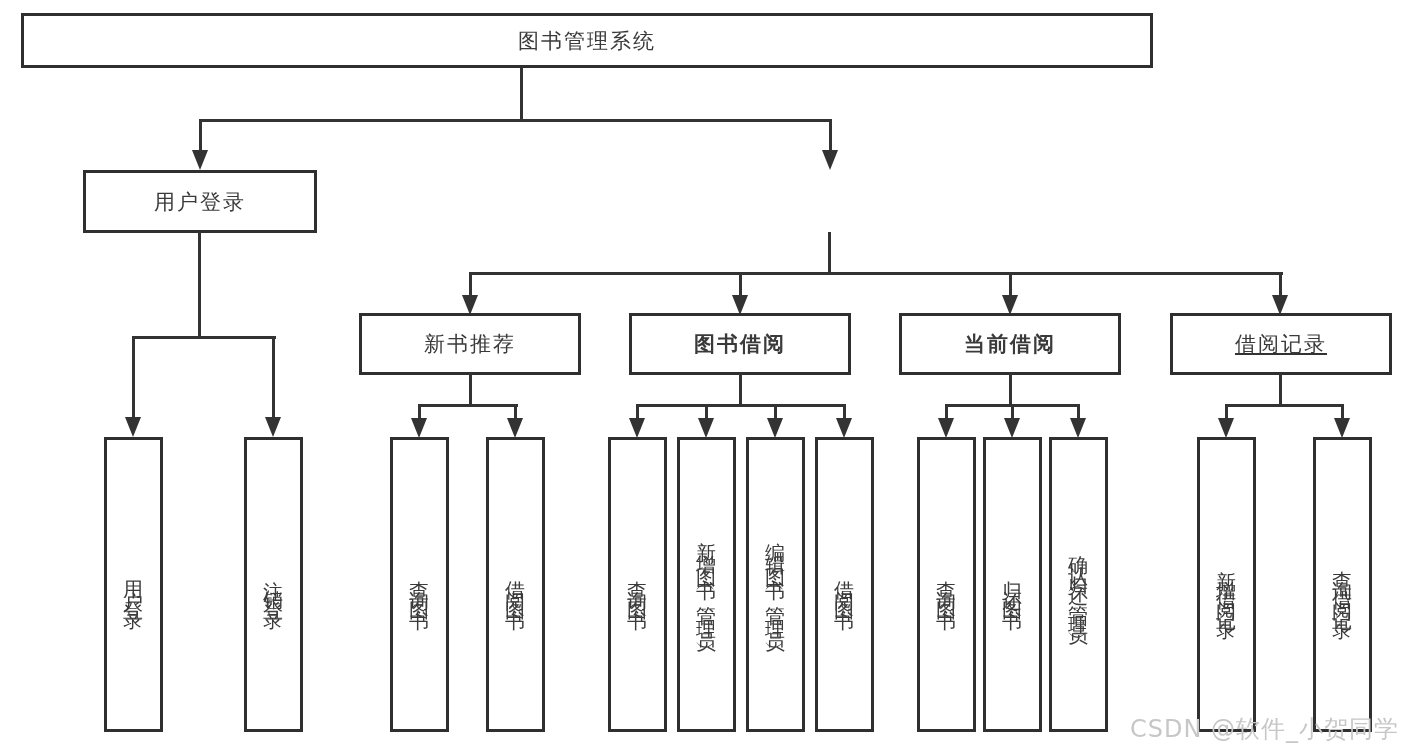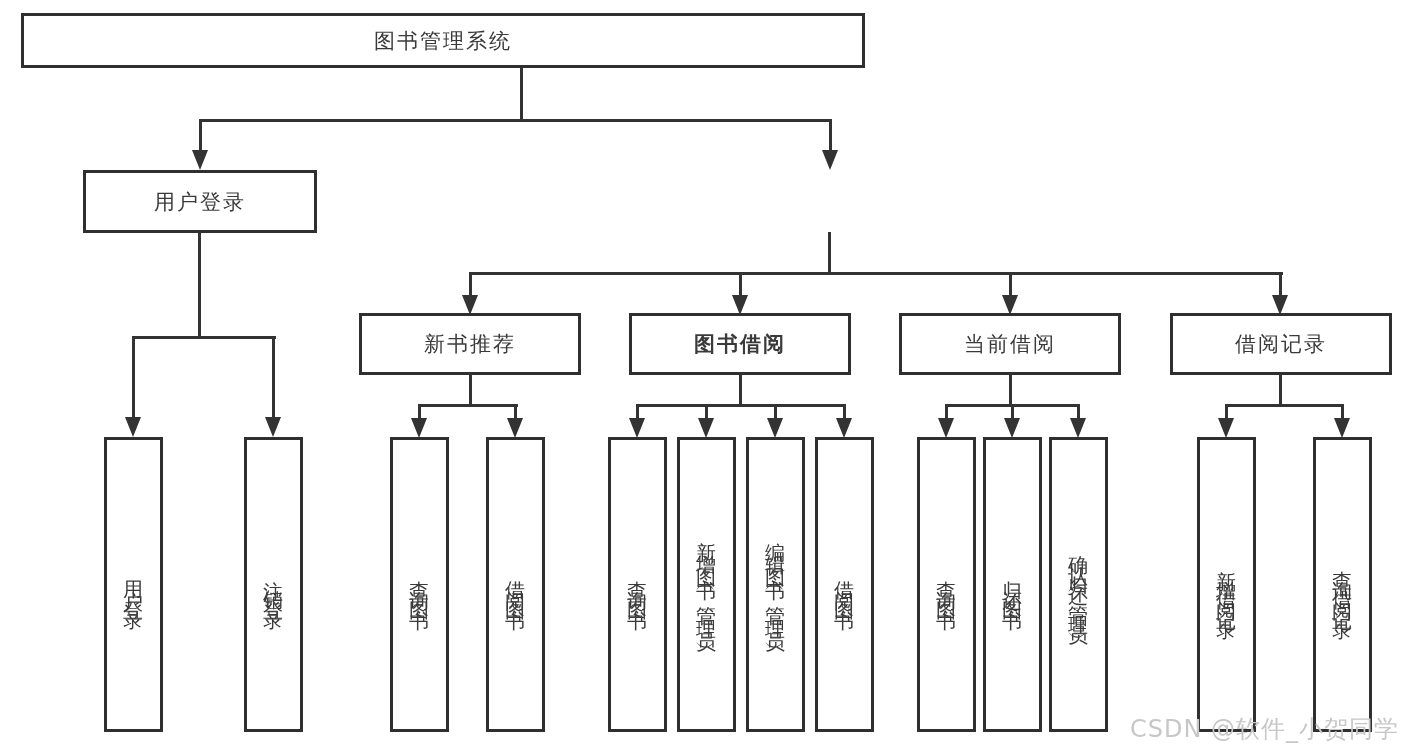--- a/index.html
+++ b/index.html
@@ -70,21 +70,21 @@
     color: #c7c7c7;
     z-index: 10;
     white-space: nowrap;
   }
 </style>
 </head>
 <body>
 
 <div class="canvas">
 
-  <div class="box" style="left:21px; top:13px; width:844px; height:55px;">
+  <div class="box" style="left:21px; top:13px; width:1132px; height:55px;">
     <span class="hlabel">图书管理系统</span>
   </div>
 
   <i class="vline" style="left:520px; top:68px; height:53px;"></i>
   <i class="hline" style="left:199px; top:119px; width:633px;"></i>
   <div class="arrow" style="left:200px; top:119px; height:51px;">
       <i class="shaft"></i>
       <i class="head"></i>
     </div>
   <div class="arrow" style="left:830px; top:119px; height:51px;">
@@ -125,24 +125,24 @@
       <i class="shaft"></i>
       <i class="head"></i>
     </div>
 
   <div class="box" style="left:359px; top:313px; width:222px; height:62px;">
     <span class="hlabel">新书推荐</span>
   </div>
   <div class="box" style="left:629px; top:313px; width:222px; height:62px;font-weight:bold;">
     <span class="hlabel">图书借阅</span>
   </div>
-  <div class="box" style="left:899px; top:313px; width:222px; height:62px;">
+  <div class="box" style="left:899px; top:313px; width:222px; height:62px;font-weight:bold;">
     <span class="hlabel">当前借阅</span>
   </div>
-  <div class="box" style="left:1170px; top:313px; width:222px; height:62px;">
+  <div class="box" style="left:1170px; top:313px; width:222px; height:62px;text-decoration:underline;">
     <span class="hlabel">借阅记录</span>
   </div>
 
   <i class="vline" style="left:469px; top:373px; height:34px;"></i>
   <i class="vline" style="left:739px; top:373px; height:34px;"></i>
   <i class="vline" style="left:1009px; top:373px; height:34px;"></i>
   <i class="vline" style="left:1279px; top:373px; height:34px;"></i>
 
   <i class="hline" style="left:418px; top:404px; width:100px;"></i>
   <i class="hline" style="left:636px; top:404px; width:210px;"></i>

